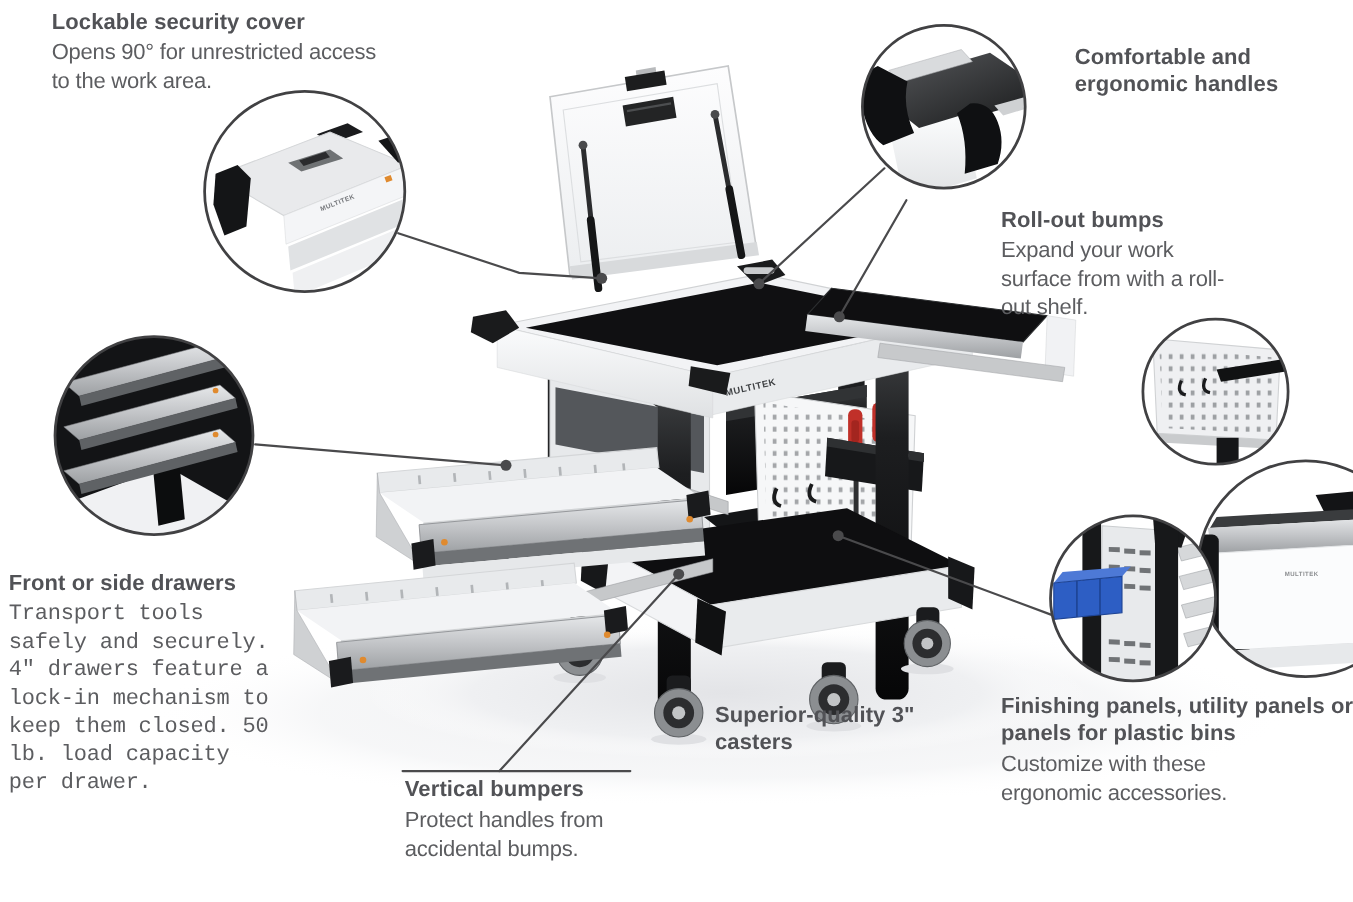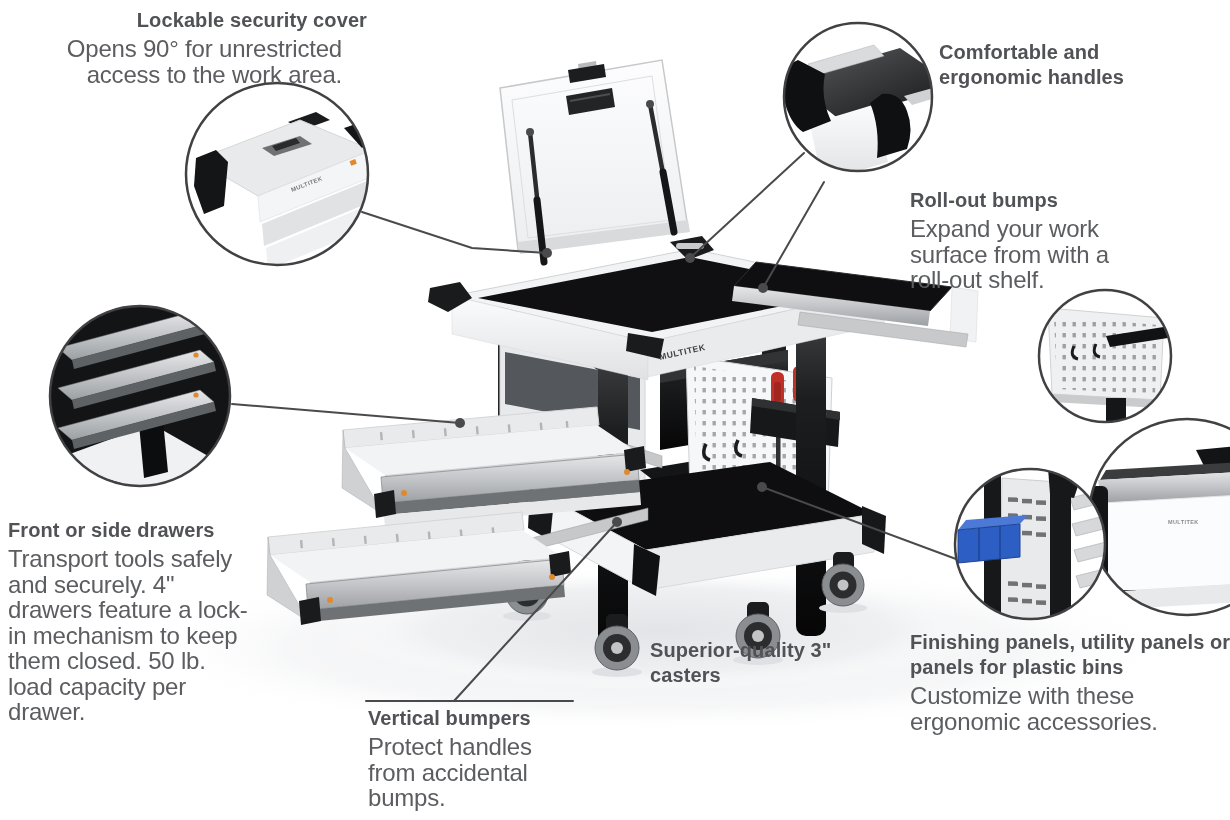--- a/index.html
+++ b/index.html
@@ -1,21 +1,21 @@
 <!DOCTYPE html>
 <html><head>
 <meta charset="utf-8">
 <style>
   html,body{margin:0;padding:0;background:#ffffff;}
   #stage{position:relative;width:1230px;height:820px;background:#ffffff;overflow:hidden;
          font-family:"Liberation Sans", sans-serif;}
   #art{position:absolute;left:0;top:0;}
   .ann{position:absolute;}
   .ann-title{font-size:20px;font-weight:700;color:#515256;line-height:25px;letter-spacing:.1px;}
-  .ann-body{font-size:24px;font-weight:400;color:#5c5d60;line-height:25.5px;margin-top:3px;letter-spacing:-.2px;}
+  .ann-body{font-size:20px;font-weight:400;color:#5c5d60;line-height:25.5px;margin-top:3px;letter-spacing:-.2px;}
   .svgtxt{font-family:"Liberation Sans", sans-serif;}
 </style>
 </head>
 <body>
 
 <div id="stage">
 
 <svg id="art" width="1230" height="820" viewBox="0 0 1230 820">
   <defs>
     <linearGradient id="gradPanel" x1="0" y1="0" x2="0" y2="1">
@@ -375,37 +375,37 @@
         <polygon points="958,530 1020,524 1028,515 966,520" fill="#4d79d6"></polygon>
         <polygon points="958,530 1020,524 1020,557 958,563" fill="#2d5ec4" stroke="#1e4494"></polygon>
         <line x1="979" y1="528" x2="979" y2="561" stroke="#1e4494" stroke-width="1.5"></line>
         <line x1="1000" y1="526" x2="1000" y2="559" stroke="#1e4494" stroke-width="1.5"></line>
       </g>
     </g>
     <circle cx="1030" cy="544" r="75" fill="none" stroke="#414143" stroke-width="2.5"></circle>
   </g>
 </svg>
 
-<div class="ann" style="left:47px;top:8px;width:320px;text-align:right;">
+<div class="ann" style="left:47px;top:8px;width:320px;">
   <div class="ann-title">Lockable security cover</div>
   <div class="ann-body" style="width:295px;">Opens 90° for unrestricted access to the work area.</div>
 </div>
 
-<div class="ann" style="left:939px;top:40px;width:225px;">
+<div class="ann" style="left:977px;top:40px;width:225px;">
   <div class="ann-title">Comfortable and ergonomic handles</div>
 </div>
 
 <div class="ann" style="left:910px;top:188px;width:245px;">
   <div class="ann-title">Roll-out bumps</div>
   <div class="ann-body" style="width:225px;">Expand your work surface from with a roll-out shelf.</div>
 </div>
 
 <div class="ann" style="left:8px;top:518px;width:250px;">
   <div class="ann-title">Front or side drawers</div>
-  <div class="ann-body" style="width:243px;">Transport tools safely and securely. 4" drawers feature a lock-in mechanism to keep them closed. 50 lb. load capacity per drawer.</div>
+  <div class="ann-body" style="width:243px;font-family:Liberation Mono, monospace;">Transport tools safely and securely. 4" drawers feature a lock-in mechanism to keep them closed. 50 lb. load capacity per drawer.</div>
 </div>
 
 <div class="ann" style="left:368px;top:706px;width:210px;">
   <div class="ann-title">Vertical bumpers</div>
   <div class="ann-body" style="width:190px;">Protect handles from accidental bumps.</div>
 </div>
 
 <div class="ann" style="left:650px;top:638px;width:185px;">
   <div class="ann-title">Superior-quality 3" casters</div>
 </div>

